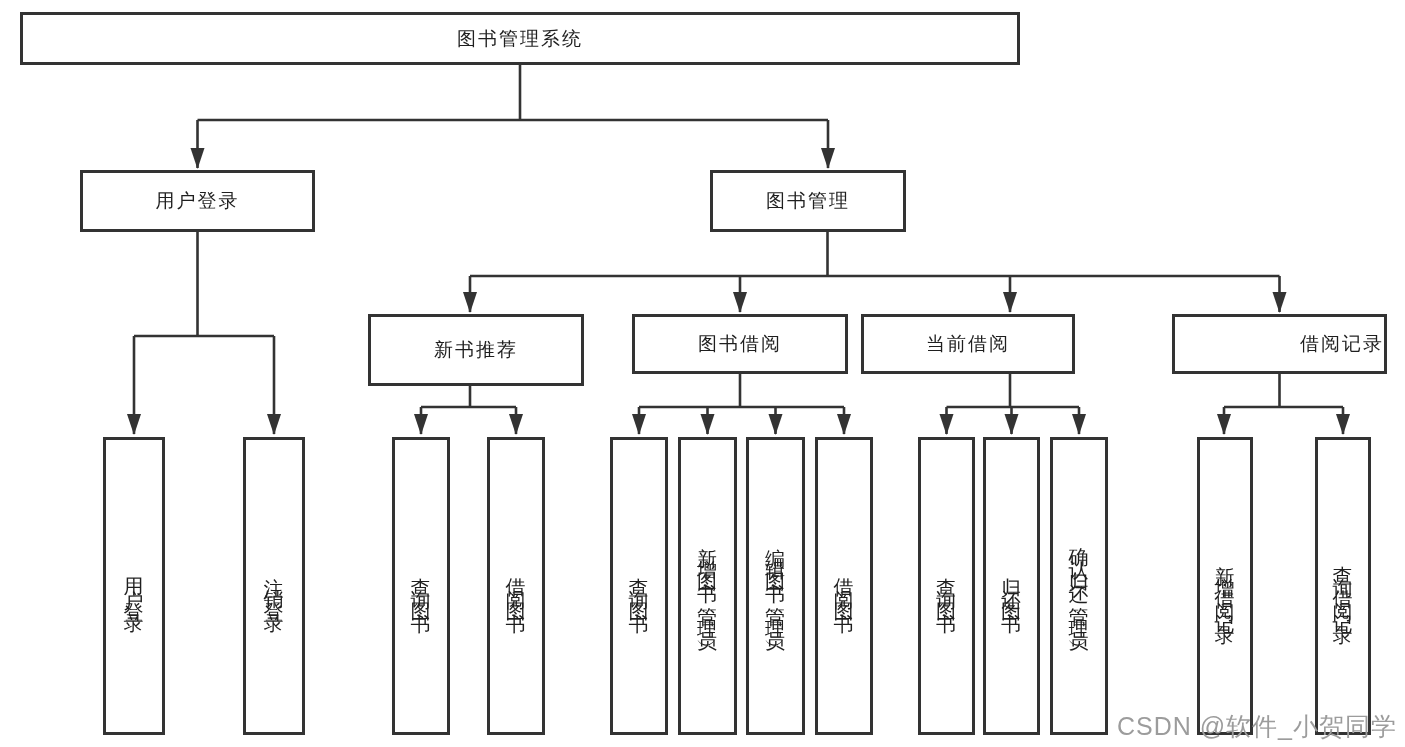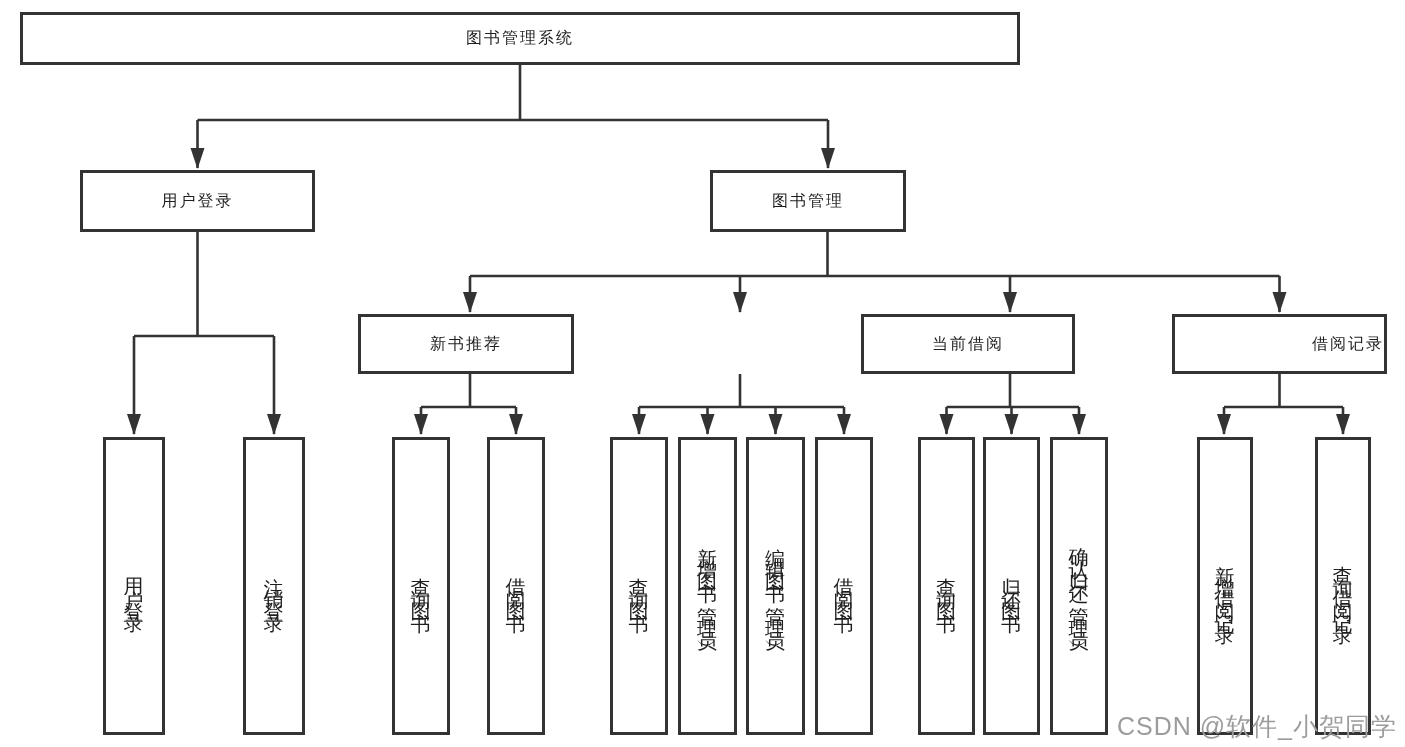--- a/index.html
+++ b/index.html
@@ -22,21 +22,21 @@
     box-sizing: border-box;
     border: 3px solid #333333;
     background: #ffffff;
     display: flex;
     align-items: center;
     justify-content: center;
     color: #1f1f1f;
     z-index: 2;
   }
   .node.h span {
-    font-size: 16px;
+    font-size: 19px;
     letter-spacing: 2px;
     white-space: nowrap;
   }
   .node.v span {
     writing-mode: vertical-rl;
     text-orientation: mixed;
     font-size: 20px;
     letter-spacing: 12px;
     line-height: 1;
     white-space: nowrap;
@@ -111,22 +111,25 @@
     <span>图书管理系统</span>
   </div>
 
   <div class="node h" style="left:80px; top:170px; width:235px; height:62px;">
     <span>用户登录</span>
   </div>
   <div class="node h" style="left:710px; top:170px; width:196px; height:62px;">
     <span>图书管理</span>
   </div>
 
-  <div class="node h" style="left:358px; top:314px; width:216px; height:60px;">
+  <div class="node h" style="left:368px; top:314px; width:216px; height:72px;">
     <span>新书推荐</span>
+  </div>
+  <div class="node h" style="left:632px; top:314px; width:216px; height:60px;">
+    <span>图书借阅</span>
   </div>
   <div class="node h" style="left:853px; top:314px; width:214px; height:60px;margin-left:8px;">
     <span>当前借阅</span>
   </div>
   <div class="node h" style="left:1172px; top:314px; width:215px; height:60px;justify-content:flex-end;">
     <span>借阅记录</span>
   </div>
 
   <div class="node v" style="left:103px; top:437px; width:62px; height:298px;">
     <span>用户登录</span>

